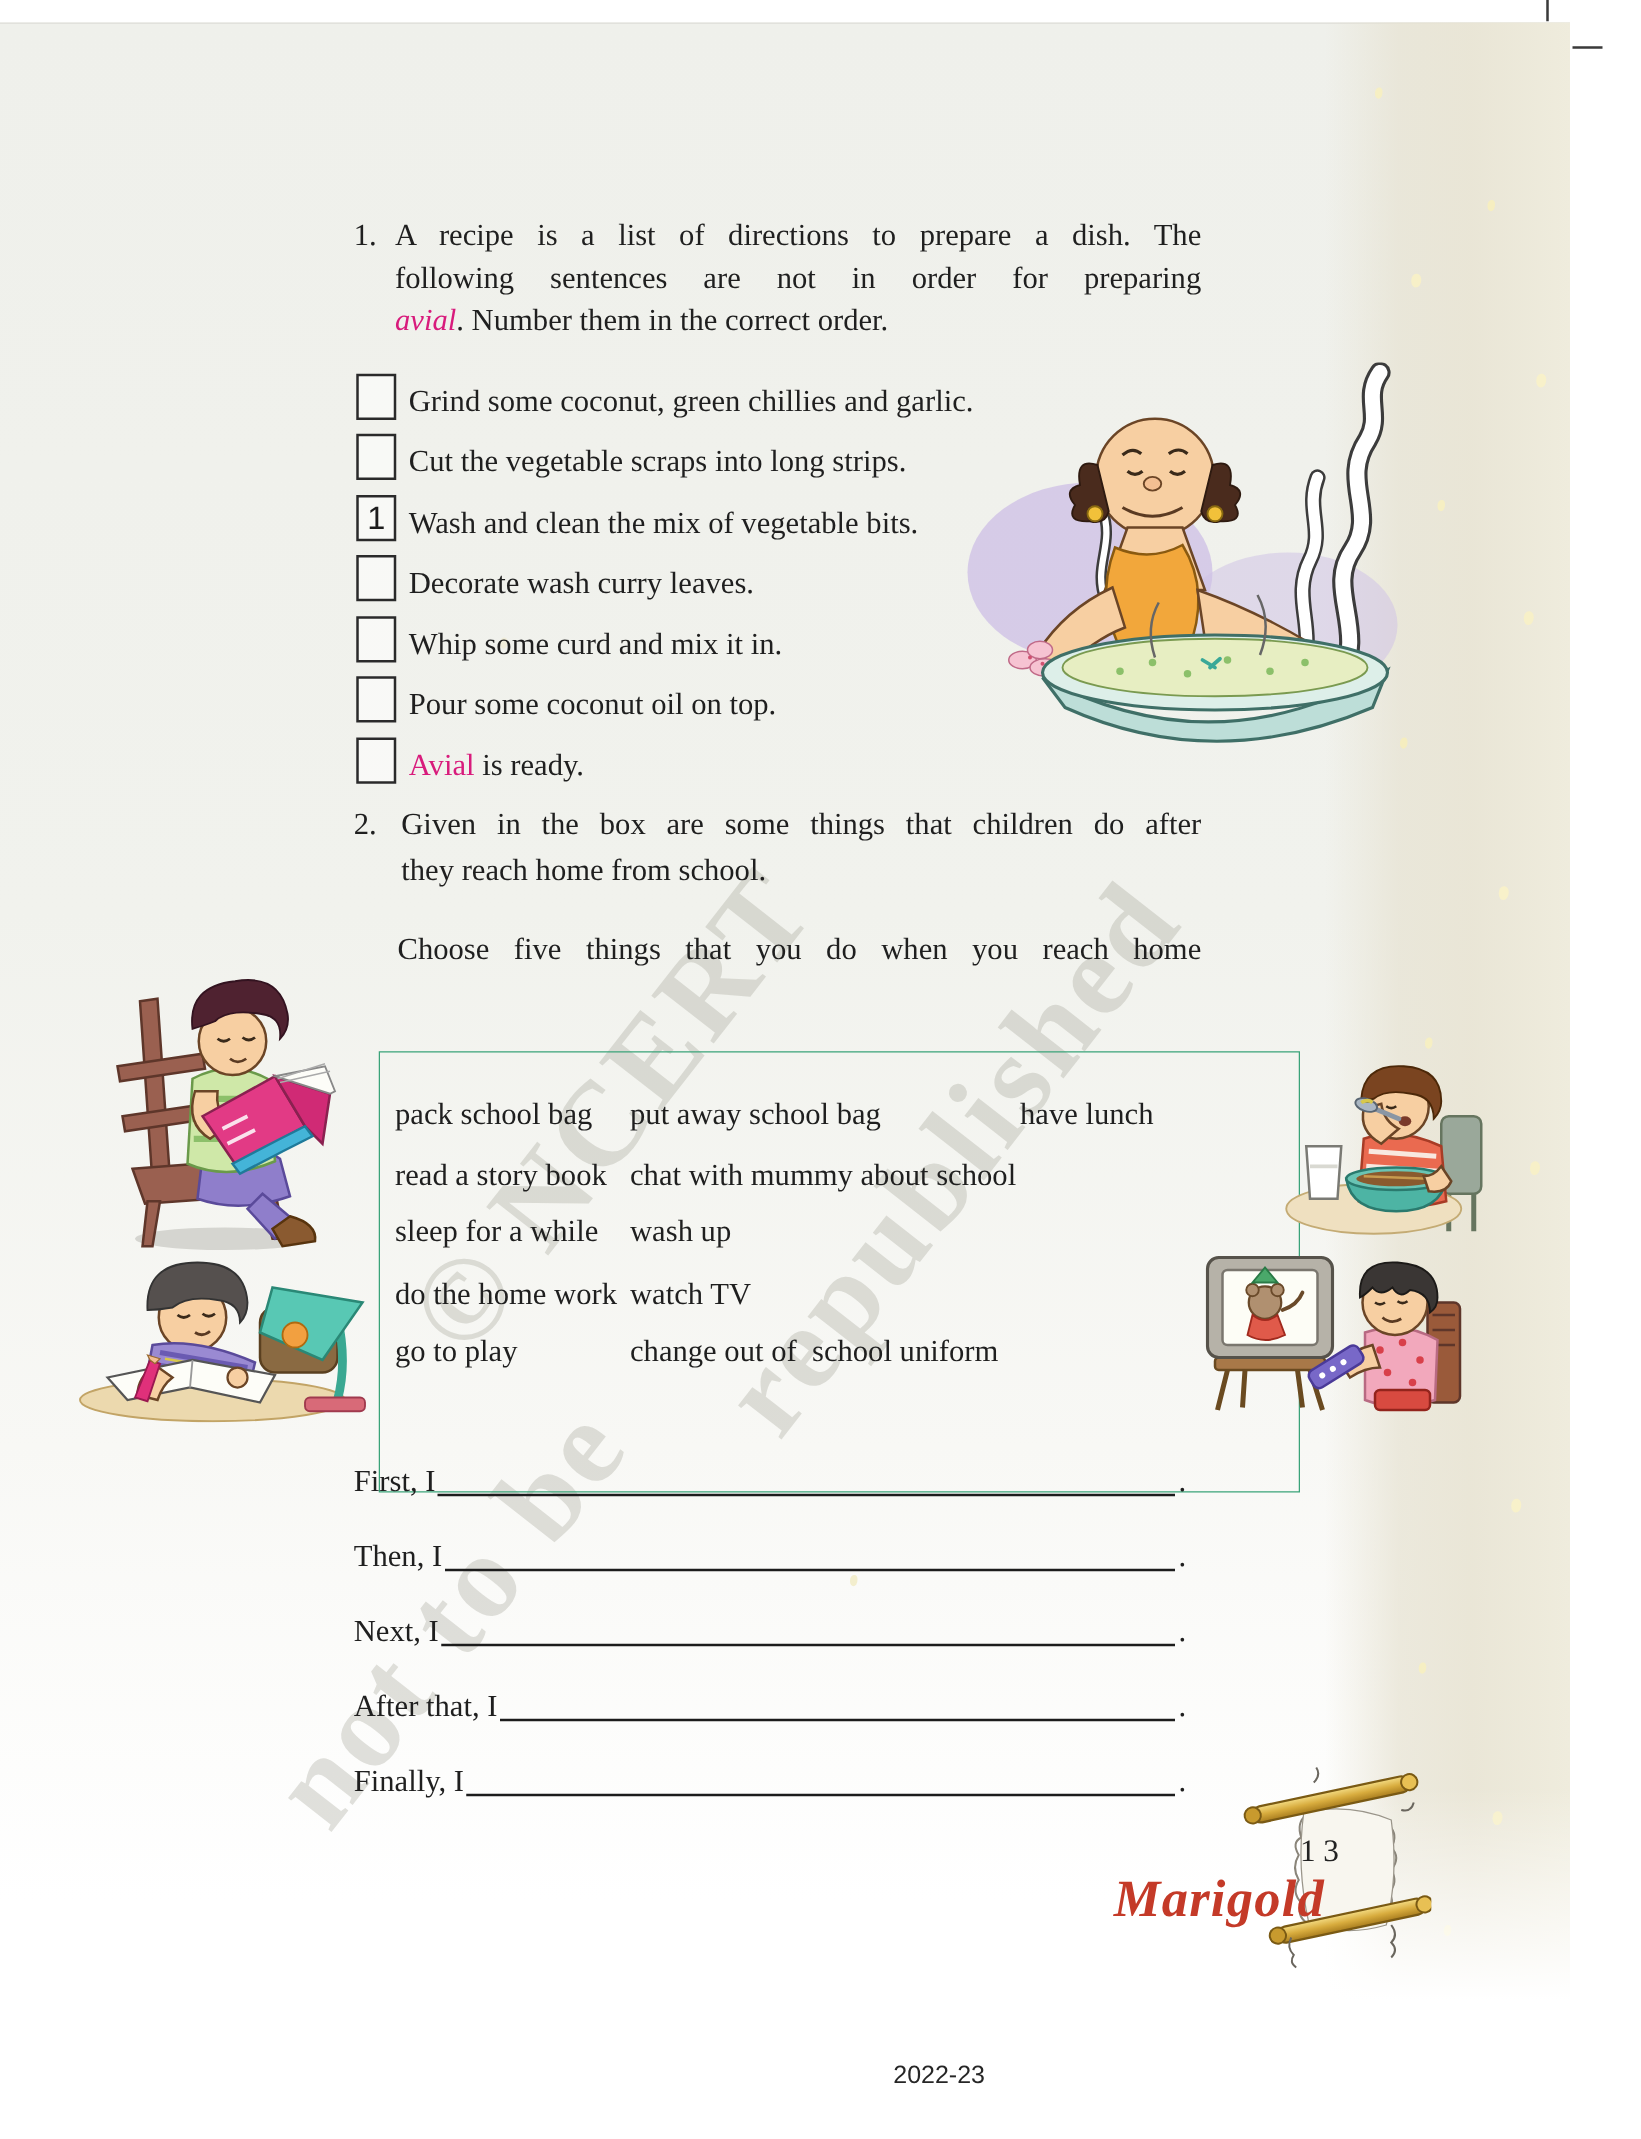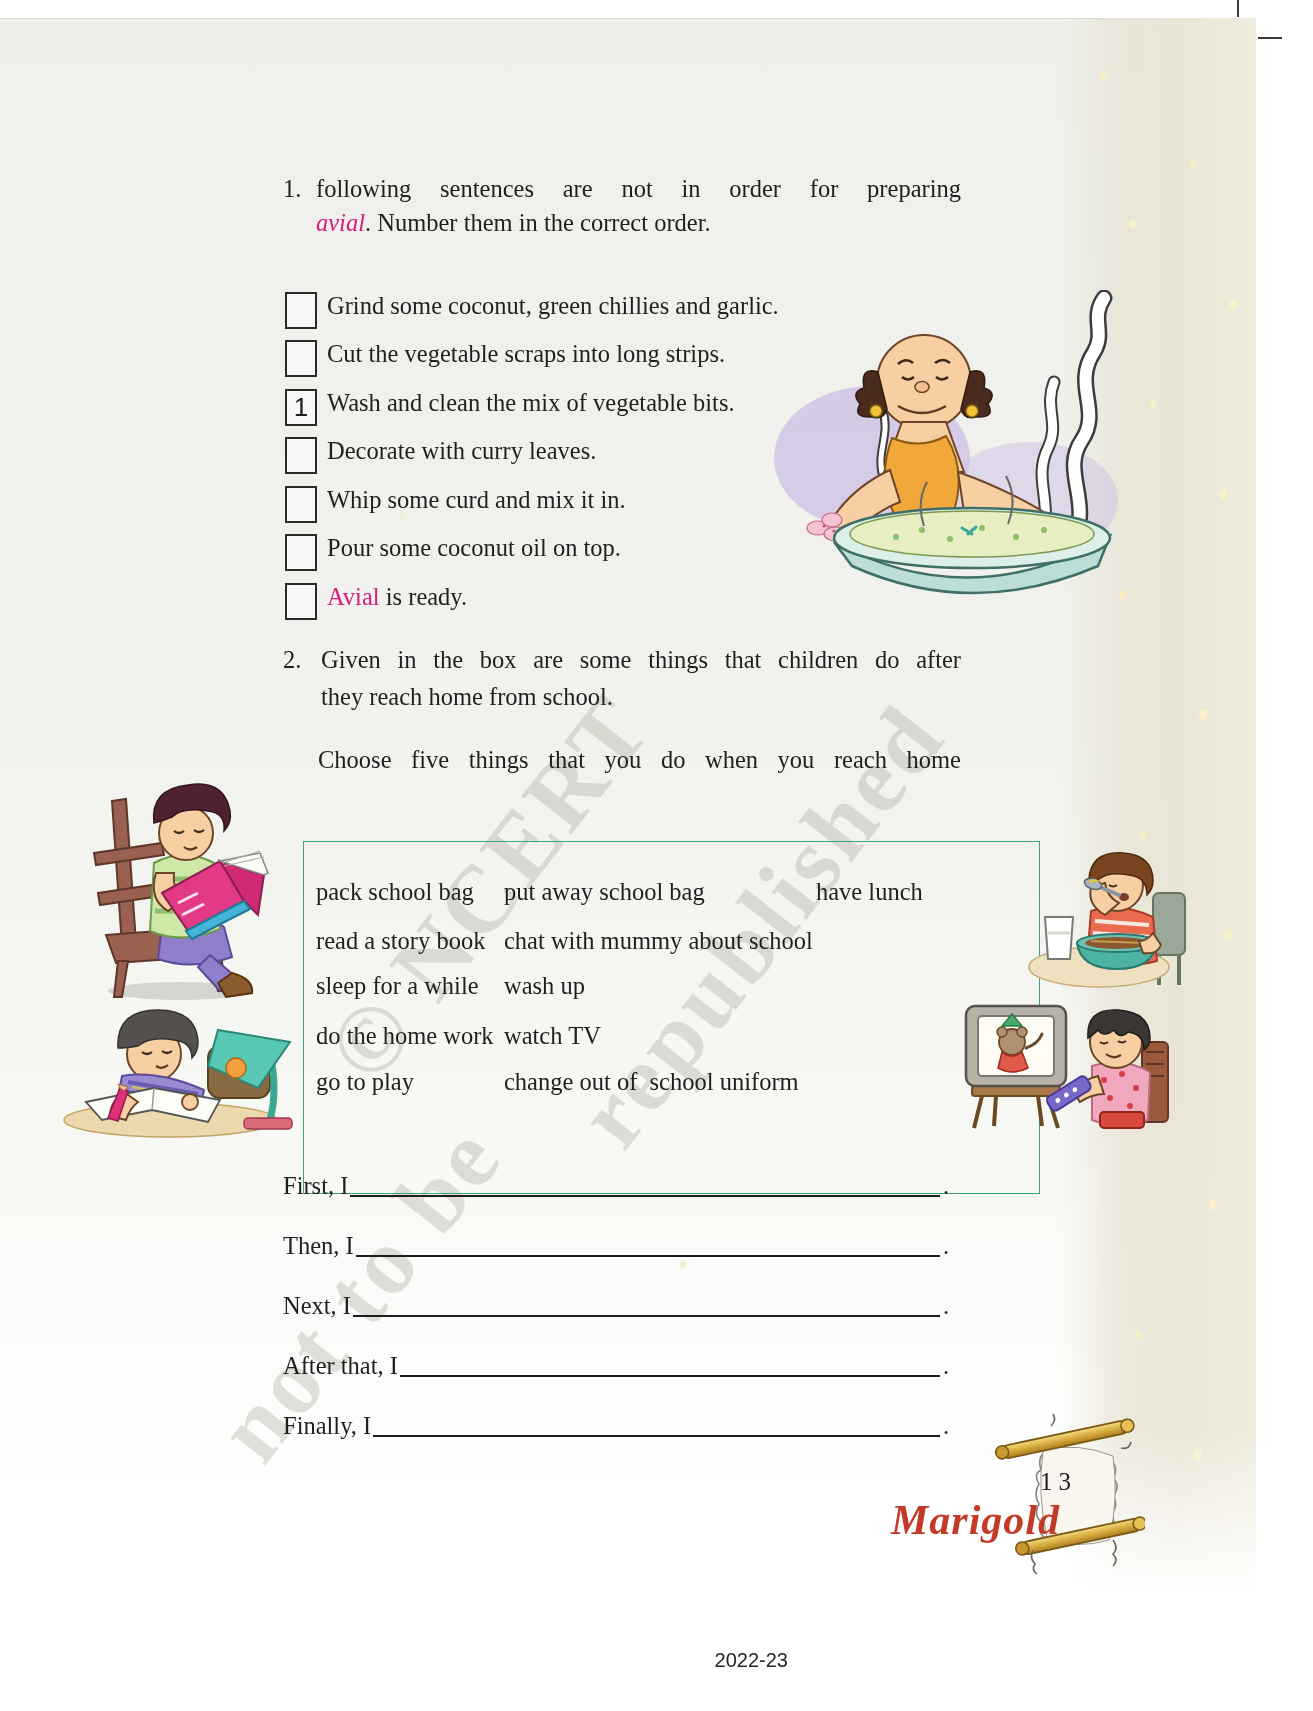--- a/index.html
+++ b/index.html
@@ -38,21 +38,21 @@
 
   
   .ex1 { position:absolute; left:283px; top:172px; width:678px; font-size:24.5px; line-height:34px; }
   .qnum { position:absolute; left:0; top:0; }
   .ex1 .line { margin-left:33px; }
   .just { text-align:justify; text-align-last:justify; text-justify:inter-word; }
   .pink-italic { color:#d81b7c; font-style:italic; }
   .pink { color:#d81b7c; }
 
   .checklist { position:absolute; left:285px; top:292px; width:680px; }
-  .check-row { position:absolute; left:0; display:flex; align-items:flex-start; height:44px; }
+  .check-row { position:absolute; left:0; display:flex; align-items:flex-end; height:44px; }
   .cbox { width:32px; height:37px; border:2px solid #2a2a2a; background:rgba(255,255,255,0.55);
     display:flex; align-items:center; justify-content:center;
     font-family:"Liberation Sans", sans-serif; font-size:26px; color:#1c1c1c; flex:0 0 auto; }
   .ctext { margin-left:10px; font-size:24.5px; white-space:nowrap; }
 
   
   .ex2 { position:absolute; left:283px; top:641px; width:678px; font-size:24.5px; line-height:37px; }
   .ex2 .line { margin-left:38px; }
   .instruction { position:absolute; left:318px; top:741px; width:643px; font-size:24.5px; line-height:37px; }
 
@@ -89,40 +89,41 @@
   <div class="crop-h"></div>
 
   <div class="wm wm1">© NCERT</div>
   <div class="wm wm2">not to be</div>
   <div class="wm wm3">republished</div>
 
   <div class="content">
 
     <section class="ex1">
       <span class="qnum">1.</span>
+      <div class="line just">A recipe is a list of directions to prepare a dish. The</div>
       <div class="line just">following sentences are not in order for preparing</div>
       <div class="line"><span class="pink-italic">avial</span><span>. Number them in the correct order.</span></div>
     </section>
 
     <div class="checklist">
       <div class="check-row" style="top:0px">
         <span class="cbox"></span>
         <span class="ctext">Grind some coconut, green chillies and garlic.</span>
       </div>
       <div class="check-row" style="top:48px">
         <span class="cbox"></span>
         <span class="ctext">Cut the vegetable scraps into long strips.</span>
       </div>
       <div class="check-row" style="top:97px">
         <span class="cbox">1</span>
         <span class="ctext">Wash and clean the mix of vegetable bits.</span>
       </div>
       <div class="check-row" style="top:145px">
         <span class="cbox"></span>
-        <span class="ctext">Decorate with curry leaves.</span>
+        <span class="ctext">Decorate wash curry leaves.</span>
       </div>
       <div class="check-row" style="top:194px">
         <span class="cbox"></span>
         <span class="ctext">Whip some curd and mix it in.</span>
       </div>
       <div class="check-row" style="top:242px">
         <span class="cbox"></span>
         <span class="ctext">Pour some coconut oil on top.</span>
       </div>
       <div class="check-row" style="top:291px">

